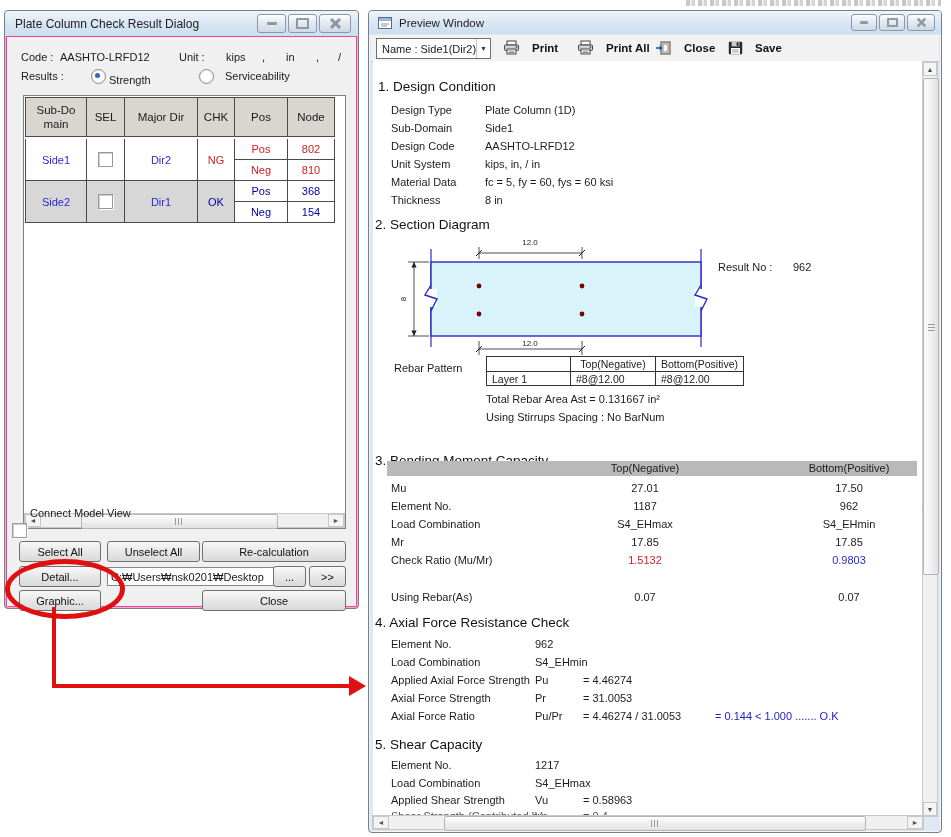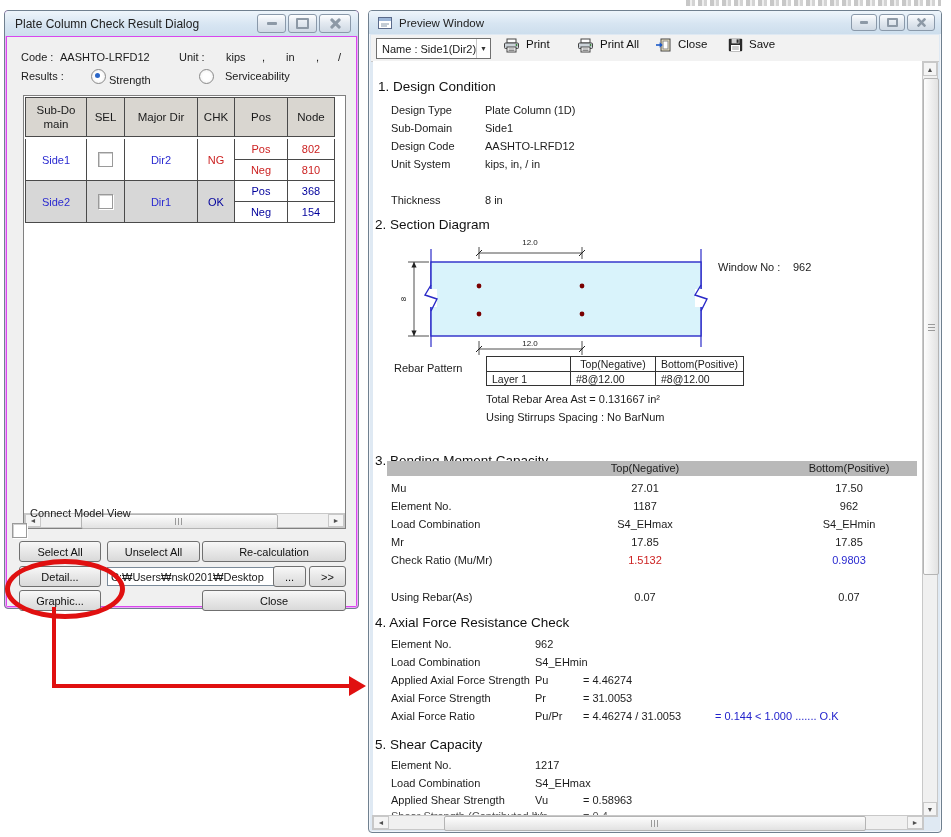--- a/index.html
+++ b/index.html
@@ -18,21 +18,21 @@
   .winbtns{position:absolute;right:7px;top:3px;display:flex;gap:2px;}
   .winbtn{width:27px;height:17px;border:1px solid #8a99aa;border-radius:3px;
        background:linear-gradient(#fdfeff,#e4eaf1 45%,#cfd9e4);display:flex;align-items:center;justify-content:center;}
   .winbtn .bar{width:10px;height:3px;background:#8d99a6;border-radius:1px;}
   .winbtn .maxg{width:9px;height:7px;border:2px solid #8d99a6;border-radius:1px;}
   .winbtn .xg{position:relative;width:11px;height:9px;}
   .winbtn .xg::before,.winbtn .xg::after{content:"";position:absolute;left:-1px;top:3px;width:13px;height:3px;background:#8d99a6;border-radius:1px;}
   .winbtn .xg::before{transform:rotate(45deg);} .winbtn .xg::after{transform:rotate(-45deg);}
 
   
-  #dialog{left:4px;top:10px;width:353px;height:597px;background:#d946ef;}
+  #dialog{left:4px;top:10px;width:353px;height:597px;background:#ec4899;}
   #dialog .client{position:absolute;left:2px;top:26px;right:2px;bottom:2px;background:#f0f0f0;}
   .lbl{position:absolute;white-space:nowrap;}
 
   .radio{position:absolute;width:13px;height:13px;border-radius:50%;
        border:1px solid #8a8a8a;background:radial-gradient(#ffffff 40%,#e9e9e9);}
   .radio.sel::after{content:"";position:absolute;left:3px;top:3px;width:5px;height:5px;border-radius:50%;
        background:#2a66c8;}
 
   .tblwrap{position:absolute;left:16px;top:74px;width:321px;height:432px;background:#ffffff;
        border:1px solid #808080;}
@@ -72,21 +72,21 @@
 
   
   #preview{left:368px;top:10px;width:572px;height:821px;}
   .toolbar{position:absolute;left:2px;top:24px;right:2px;height:26px;background:#f2f2f2;
        border-bottom:1px solid #c9c9c9;display:flex;align-items:center;}
   .combo{position:absolute;left:5px;top:3px;width:113px;height:19px;background:#fff;border:1px solid #707070;
        display:flex;align-items:center;}
   .combo .ctext{padding-left:5px;font-size:11px;white-space:nowrap;}
   .combo .carr{margin-left:auto;width:15px;height:100%;display:flex;align-items:center;justify-content:center;
        border-left:1px solid #c9c9c9;font-size:7px;color:#333;}
-  .tool{position:absolute;top:3px;height:19px;display:flex;align-items:flex-start;gap:6px;font-size:11.5px;color:#111;}
+  .tool{position:absolute;top:3px;height:19px;display:flex;align-items:center;gap:12px;font-size:11.5px;color:#111;font-weight:bold;}
 
   .content{position:absolute;left:4px;top:50px;width:552px;height:756px;background:#ffffff;overflow:hidden;
        font-size:11px;color:#1c1c1c;}
   .sect{position:absolute;font-size:13.5px;color:#111;white-space:nowrap;}
   .kv{position:absolute;left:0;width:100%;height:16px;white-space:nowrap;}
   .kv span{position:absolute;white-space:nowrap;}
   .cen{transform:translateX(-50%);}
   .graybar{position:absolute;height:15px;background:#b9b9b9;}
   .rtable{position:absolute;display:grid;grid-template-columns:85px 85px 88px;grid-auto-rows:15px;font-size:10.5px;}
   .rcell{border:1px solid #333;border-left:none;display:flex;align-items:center;justify-content:center;}
@@ -295,20 +295,24 @@
         <span style="left:112px;">Side1</span>
       </div>
     <div class="kv" style="top:79px;">
         <span style="left:18px;">Design Code</span>
         <span style="left:112px;">AASHTO-LRFD12</span>
       </div>
     <div class="kv" style="top:97px;">
         <span style="left:18px;">Unit System</span>
         <span style="left:112px;">kips, in, / in</span>
       </div>
+    <div class="kv" style="top:115px;">
+        <span style="left:18px;">Material Data</span>
+        <span style="left:112px;">fc = 5,   fy = 60,   fys = 60 ksi</span>
+      </div>
     <div class="kv" style="top:133px;">
         <span style="left:18px;">Thickness</span>
         <span style="left:112px;">8   in</span>
       </div>
 
     <div class="sect" style="left:2px;top:156px;">2. Section Diagram</div>
     <svg class="abs" style="left:23px;top:168px;" width="330" height="132" viewBox="0 0 330 132">
 
       <line x1="35" y1="20" x2="35" y2="118" stroke="#2a2ac8" stroke-width="1.2"></line>
       <line x1="305" y1="20" x2="305" y2="118" stroke="#2a2ac8" stroke-width="1.2"></line>
@@ -340,21 +344,21 @@
       <text x="134" y="117" font-size="8" text-anchor="middle" fill="#222">12.0</text>
 
       <line x1="12" y1="33" x2="33" y2="33" stroke="#222" stroke-width="0.8"></line>
       <line x1="12" y1="107" x2="33" y2="107" stroke="#222" stroke-width="0.8"></line>
       <line x1="18" y1="33" x2="18" y2="107" stroke="#222" stroke-width="0.8"></line>
       <path d="M18 33 l-2.6 5.5 l5.2 0 Z" fill="#222"></path>
       <path d="M18 107 l-2.6 -5.5 l5.2 0 Z" fill="#222"></path>
       <text x="10" y="70" font-size="8" text-anchor="middle" fill="#222" transform="rotate(-90 10 70)">8</text>
     </svg>
     <div class="kv" style="top:200px;">
-      <span style="left:345px;">Window No :</span>
+      <span style="left:345px;">Result No :</span>
       <span style="left:420px;">962</span>
     </div>
 
     <span class="lbl" style="left:21px;top:301px;">Rebar Pattern</span>
     <div class="rtable" style="left:113px;top:295px;">
       <div class="rcell rfirst rhead"></div>
       <div class="rcell rhead">Top(Negative)</div>
       <div class="rcell rhead">Bottom(Positive)</div>
       <div class="rcell rfirst rleft">Layer 1</div>
       <div class="rcell rleft">#8@12.00</div>

